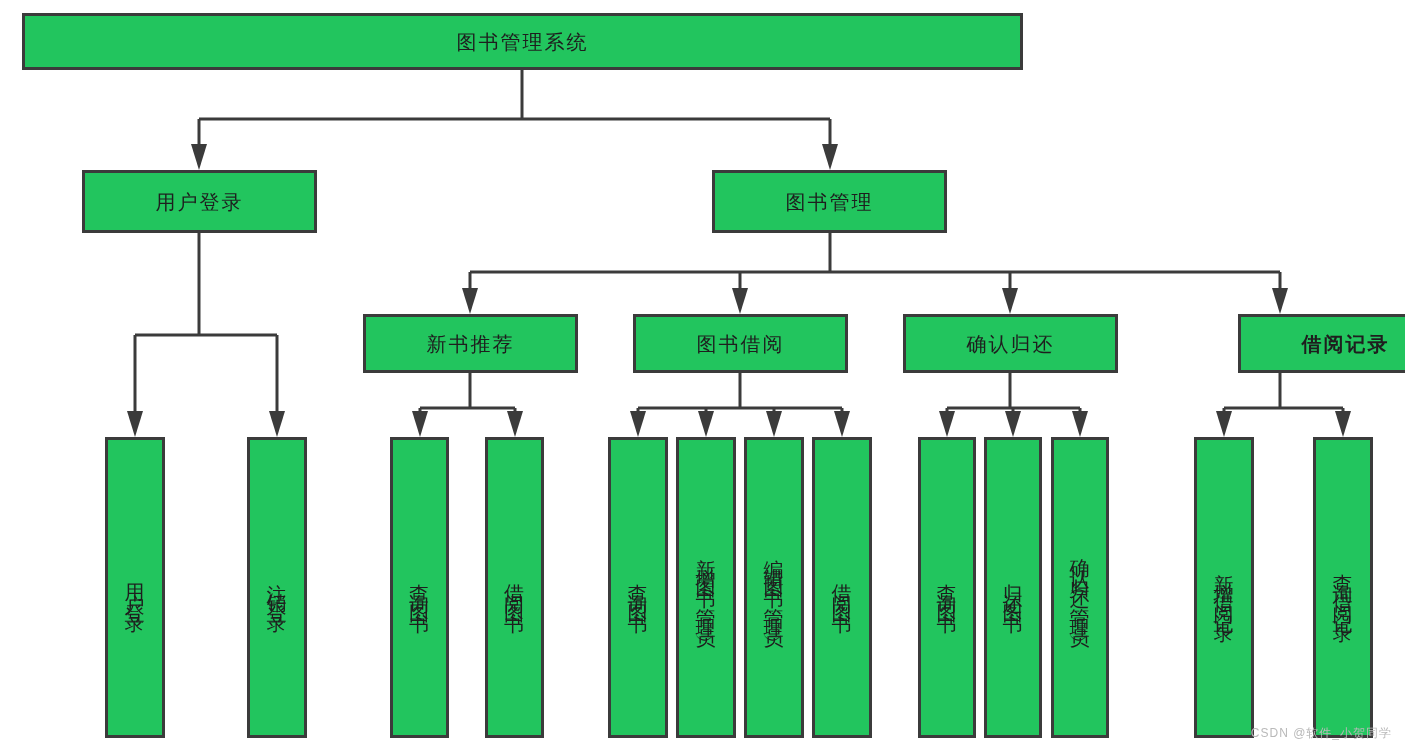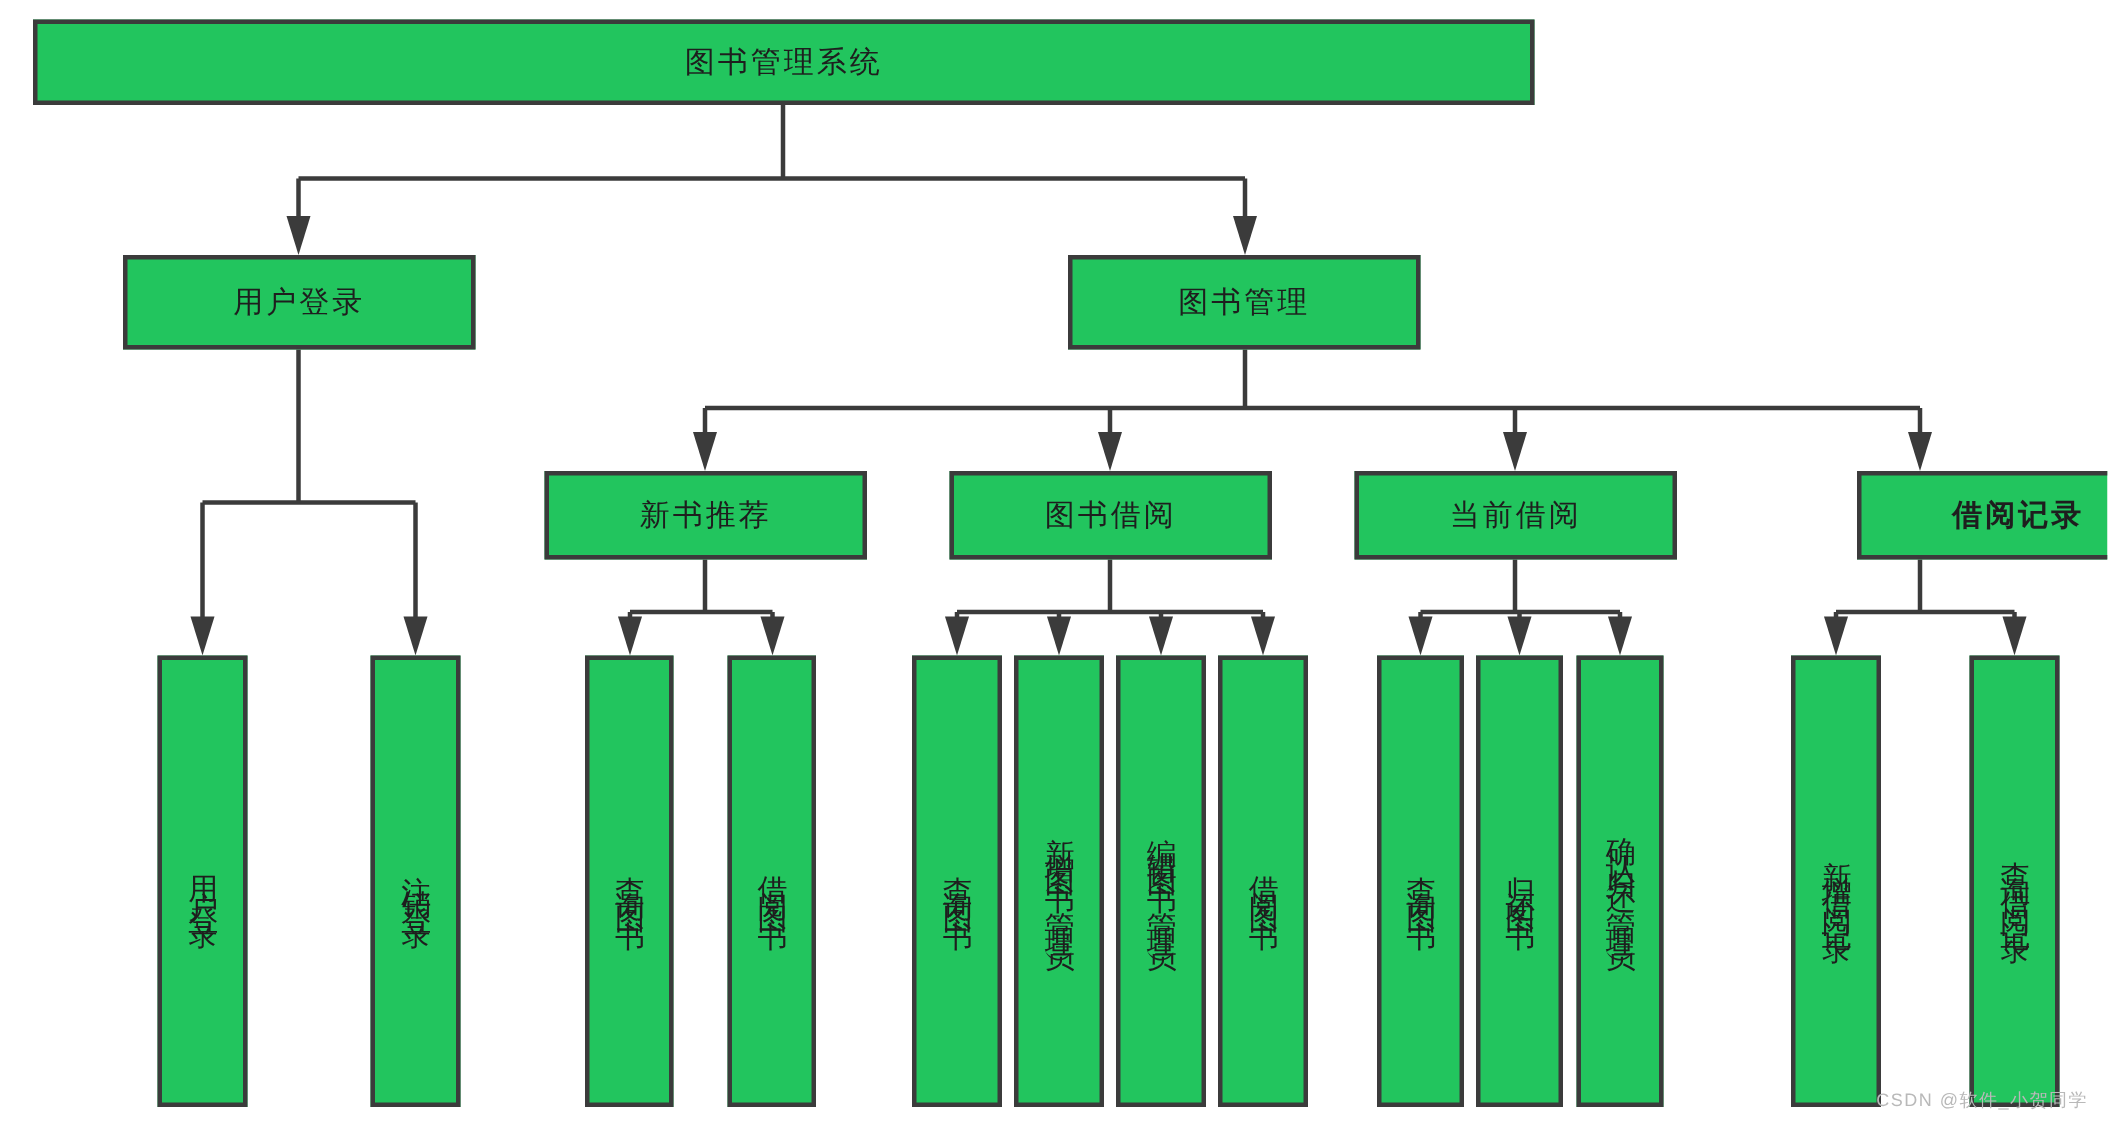--- a/index.html
+++ b/index.html
@@ -178,21 +178,21 @@
     <span>图书管理</span>
   </div>
 
   <div class="node lvl3 n-borrow">
     <span>图书借阅</span>
   </div>
   <div class="node lvl3 n-rec">
     <span>新书推荐</span>
   </div>
   <div class="node lvl3 n-current">
-    <span>当前借阅</span>
+    <span>确认归还</span>
   </div>
   <div class="node lvl3 n-records">
     <span>借阅记录</span>
   </div>
 
   <div class="node leaf lf1">
     <span>用户登录</span>
   </div>
   <div class="node leaf lf2">
     <span>注销登录</span>

